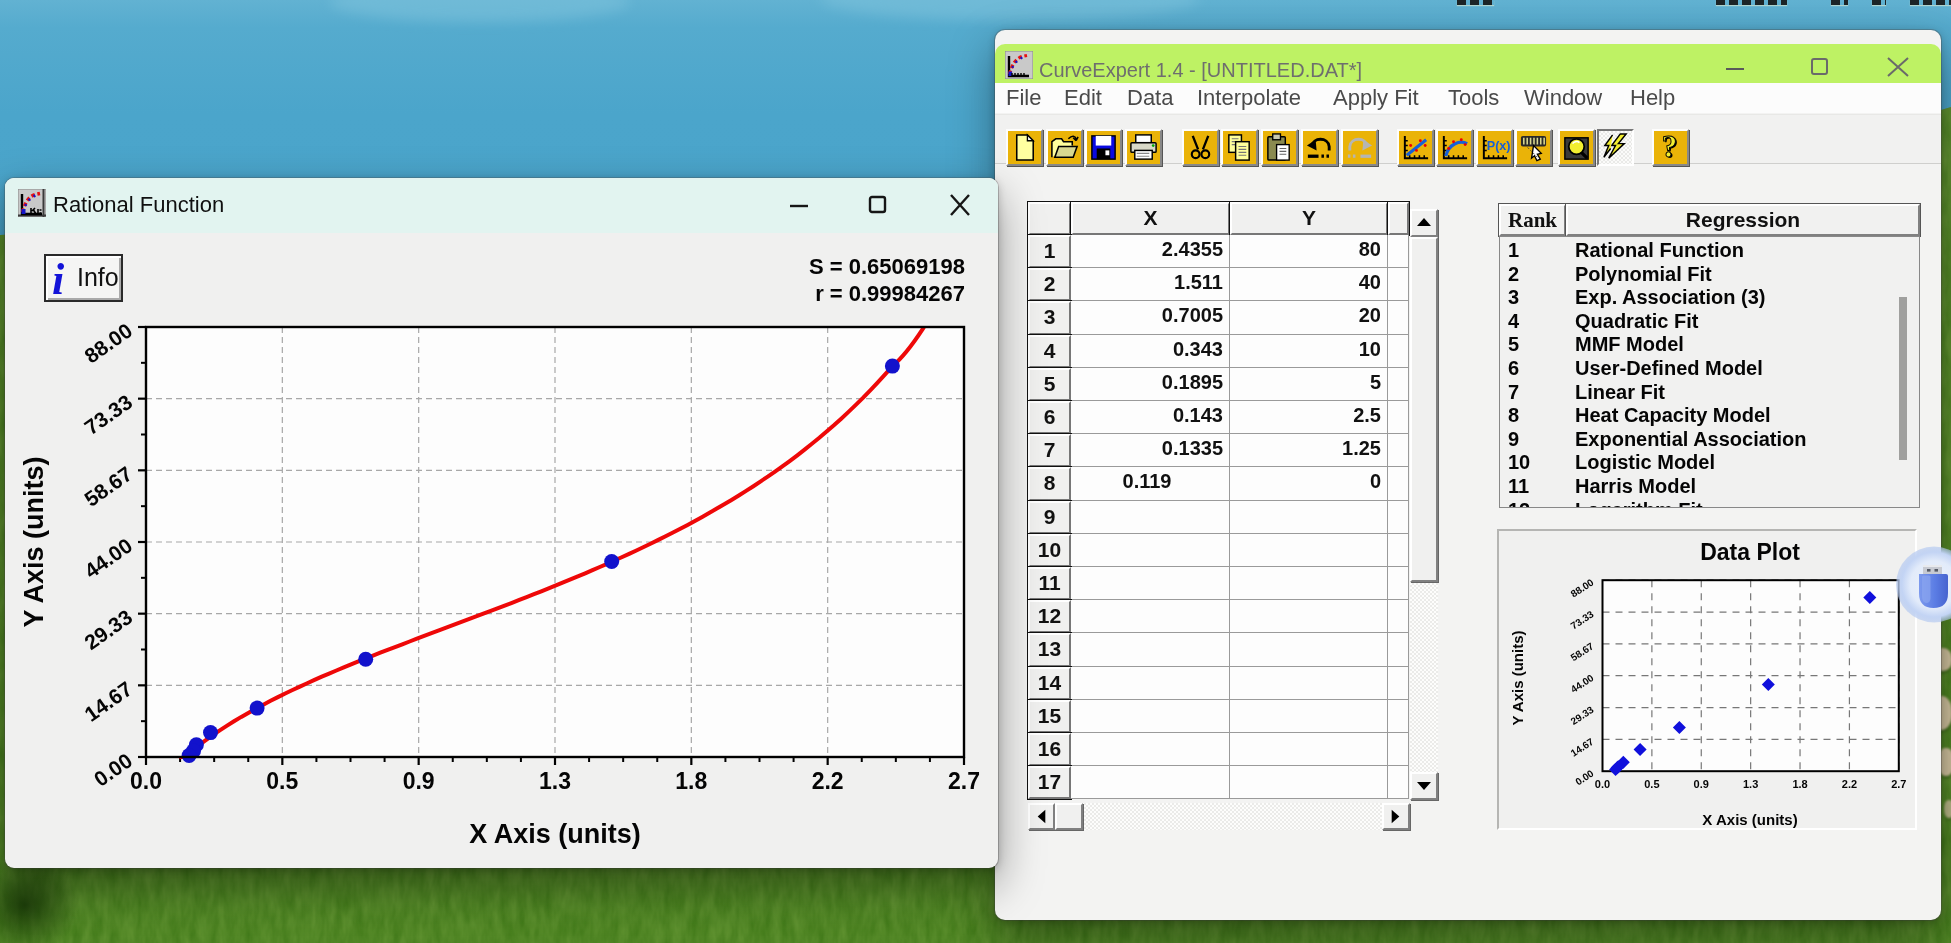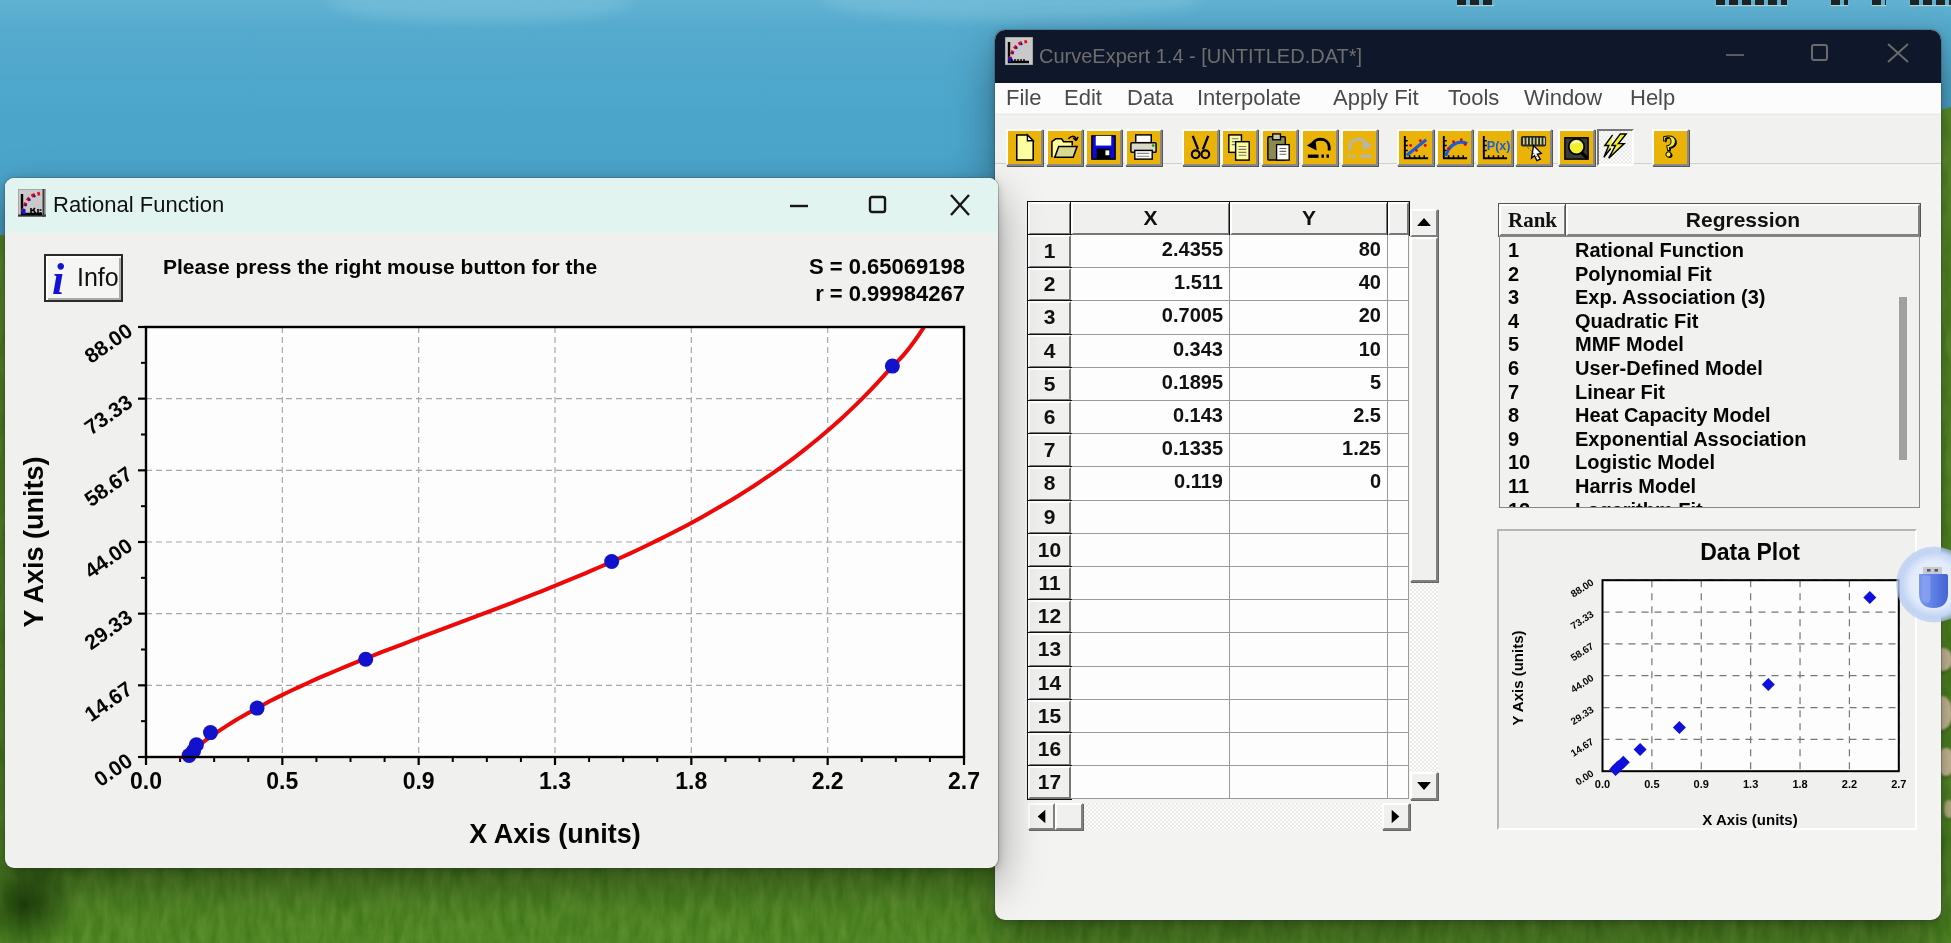--- a/index.html
+++ b/index.html
@@ -9,21 +9,21 @@
   background:linear-gradient(180deg,#62b2d2 0%,#55abce 3%,#4ba5cb 12%,#48a3c9 60%,#47a2c8 100%); }
 .cloud { position:absolute; background:#7ec3dc; filter:blur(6px); opacity:.5; border-radius:50%; }
 .grasswrap { position:absolute; left:0; top:0; width:1951px; height:943px;
   clip-path:polygon(0px 235px, 995px 185px, 1941px 110px, 1951px 107px, 1951px 943px, 0px 943px); }
 .sheep { position:absolute; background:#d3c4a0; border-radius:45%; filter:blur(1px); box-shadow:0 2px 3px rgba(30,60,10,.5); }
 .topglyph { position:absolute; top:0; height:5px; background:repeating-linear-gradient(90deg,#161616 0 9px,rgba(0,0,0,0) 9px 13px); box-shadow:0 1px 1px rgba(255,250,210,.55); opacity:.9; }
 
 
 .mainwin { position:absolute; left:995px; top:30px; width:946px; height:890px;
   background:#f3f3f2; border-radius:10px; box-shadow:0 18px 45px rgba(0,0,0,.38), 0 2px 8px rgba(0,0,0,.2), 0 0 0 1px rgba(90,90,90,.35); }
-.mw-title { position:absolute; left:0; top:0; width:100%; height:53px; background:#0f172a; border-radius:10px 10px 0 0;text-decoration:underline; }
+.mw-title { position:absolute; left:0; top:14px; width:100%; height:53px; background:#bef264; border-radius:10px 10px 0 0;text-decoration:underline; }
 .mw-title .txt { position:absolute; left:44px; top:15px; font-size:20px; color:#6e6e6e; }
 .mw-menu { position:absolute; left:0; top:53px; width:100%; height:30px; background:#fcfcfc; }
 .mw-menu span { position:absolute; top:2px; font-size:22px; color:#4a4a4a; }
 .mw-toolbar { position:absolute; left:0; top:84px; width:100%; height:50px; background:#f1f1f0; border-bottom:1px solid #cfcfcd; border-top:1px solid #e8e8e6; }
 .tbtn { position:absolute; top:14px; width:37px; height:37px; background:#eab308;
   border-top:2px solid #fdfdfd; border-left:2px solid #fdfdfd; border-right:2px solid #888; border-bottom:2px solid #888;
   box-shadow:1px 1px 0 #555; }
 .tbtn svg { position:absolute; left:1px; top:1px; }
 .tbtn.pressed { border-top:2px solid #777; border-left:2px solid #777; border-right:2px solid #fff; border-bottom:2px solid #fff; box-shadow:none;
   background-image:conic-gradient(#fbfbfa 25%, #eaeae8 0 50%, #fbfbfa 0 75%, #eaeae8 0); background-size:4px 4px; }
@@ -278,21 +278,21 @@
       <div class="cell" style="left:393px;top:337.8px;width:21px;height:33.2px;"></div>
       <div class="cellhdr" style="left:33px;top:371px;width:43px;height:33.2px;padding-top:2px;">6</div>
       <div class="cell" style="left:76px;top:371px;width:159px;height:33.2px;padding-top:3px;">0.143</div>
       <div class="cell" style="left:235px;top:371px;width:158px;height:33.2px;padding-top:3px;">2.5</div>
       <div class="cell" style="left:393px;top:371px;width:21px;height:33.2px;"></div>
       <div class="cellhdr" style="left:33px;top:404.20000000000005px;width:43px;height:33.2px;padding-top:2px;">7</div>
       <div class="cell" style="left:76px;top:404.20000000000005px;width:159px;height:33.2px;padding-top:3px;">0.1335</div>
       <div class="cell" style="left:235px;top:404.20000000000005px;width:158px;height:33.2px;padding-top:3px;">1.25</div>
       <div class="cell" style="left:393px;top:404.20000000000005px;width:21px;height:33.2px;"></div>
       <div class="cellhdr" style="left:33px;top:437.40000000000003px;width:43px;height:33.2px;padding-top:2px;">8</div>
-      <div class="cell" style="left:76px;top:437.40000000000003px;width:159px;height:33.2px;padding-top:3px;">0.119</div>
+      <div class="cell" style="left:76px;top:437.40000000000003px;width:159px;height:33.2px;padding-top:3px;text-align:center;">0.119</div>
       <div class="cell" style="left:235px;top:437.40000000000003px;width:158px;height:33.2px;padding-top:3px;">0</div>
       <div class="cell" style="left:393px;top:437.40000000000003px;width:21px;height:33.2px;"></div>
       <div class="cellhdr" style="left:33px;top:470.6px;width:43px;height:33.2px;padding-top:2px;">9</div>
       <div class="cell" style="left:76px;top:470.6px;width:159px;height:33.2px;padding-top:3px;"></div>
       <div class="cell" style="left:235px;top:470.6px;width:158px;height:33.2px;padding-top:3px;"></div>
       <div class="cell" style="left:393px;top:470.6px;width:21px;height:33.2px;"></div>
       <div class="cellhdr" style="left:33px;top:503.8px;width:43px;height:33.2px;padding-top:2px;">10</div>
       <div class="cell" style="left:76px;top:503.8px;width:159px;height:33.2px;padding-top:3px;"></div>
       <div class="cell" style="left:235px;top:503.8px;width:158px;height:33.2px;padding-top:3px;"></div>
       <div class="cell" style="left:393px;top:503.8px;width:21px;height:33.2px;"></div>
@@ -448,21 +448,20 @@
     <svg class="ctl" style="left:943px;top:16px" width="24" height="22" viewBox="0 0 24 22">
         <path d="M3 1 L21 21 M21 1 L3 21" stroke="#161616" stroke-width="2.4" fill="none"></path>
       </svg>
   </div>
   <div class="infobtn">
     <svg style="position:absolute;left:5px;top:2px" width="28" height="42" viewBox="0 0 28 42">
       <text x="1" y="36" font-size="44" font-weight="bold" font-style="italic" fill="#1313d8" font-family="Liberation Serif">i</text>
     </svg>
     <div style="position:absolute;left:31px;top:7px;font-size:25px;color:#111;">Info</div>
   </div>
-  <div class="boldtxt" style="left:158px;top:77px;font-size:21px;">Please press the right mouse button for the</div>
   <div class="boldtxt" style="left:770px;top:76px;width:190px;text-align:right;">S = 0.65069198</div>
   <div class="boldtxt" style="left:770px;top:103px;width:190px;text-align:right;">r = 0.99984267</div>
   <div id="plotwrap">
       <svg style="position:absolute;left:0;top:0;pointer-events:none" width="993" height="690" viewBox="0 0 993 690">
         <rect x="141" y="149" width="818" height="430" fill="#fdfdfd"></rect>
         <line x1="277.33333333333337" y1="149" x2="277.33333333333337" y2="579" stroke="#a8a8a8" stroke-width="1.2" stroke-dasharray="6 4"></line>
         <line x1="413.6666666666667" y1="149" x2="413.6666666666667" y2="579" stroke="#a8a8a8" stroke-width="1.2" stroke-dasharray="6 4"></line>
         <line x1="550" y1="149" x2="550" y2="579" stroke="#a8a8a8" stroke-width="1.2" stroke-dasharray="6 4"></line>
         <line x1="686.3333333333334" y1="149" x2="686.3333333333334" y2="579" stroke="#a8a8a8" stroke-width="1.2" stroke-dasharray="6 4"></line>
         <line x1="822.6666666666666" y1="149" x2="822.6666666666666" y2="579" stroke="#a8a8a8" stroke-width="1.2" stroke-dasharray="6 4"></line>

